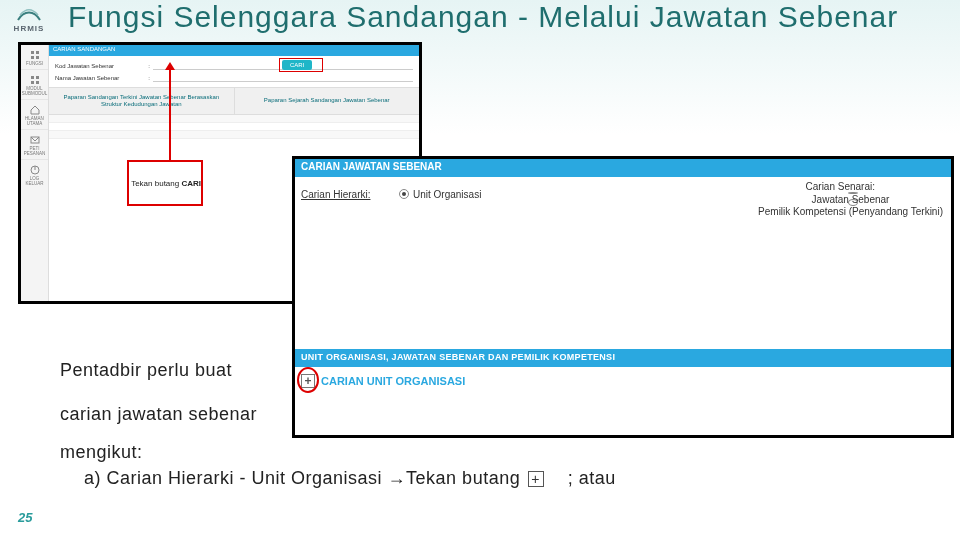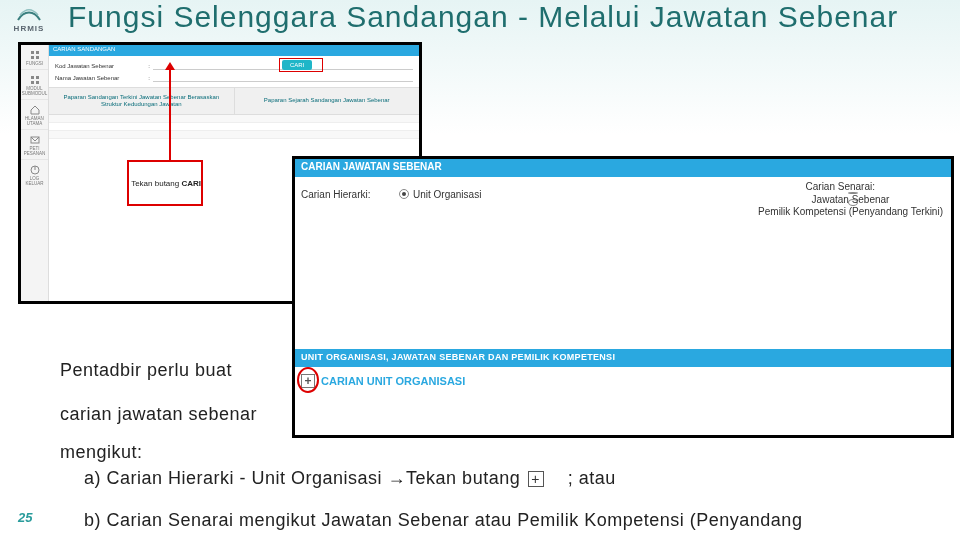--- a/index.html
+++ b/index.html
@@ -91,21 +91,21 @@
   .f2-banner1 {
     position: absolute; top: 0; left: 0; right: 0; height: 18px;
     background: #2aa8e0; color: #fff; font-size: 10px; font-weight: bold;
     padding: 2px 6px;
   }
   .f2-row {
     position: absolute; top: 22px; left: 0; right: 0; height: 26px;
     display: flex; align-items: center; font-size: 10px; color: #333;
     padding: 0 6px;
   }
-  .f2-label1 { width: 90px; }
+  .f2-label1 { width: 90px; text-decoration: underline; }
   .f2-radio { width: 10px; height: 10px; border: 1px solid #888; border-radius: 50%; margin: 0 4px 0 8px; display:inline-block; vertical-align:middle; }
   .f2-radio.sel::after{ content:""; display:block; width:4px; height:4px; background:#444; border-radius:50%; margin:2px; }
   .f2-opt { margin-right: 20px; }
   .f2-right { position: absolute; right: 8px; top: 22px; font-size: 10px; color:#333; }
   .f2-right-line { height: 18px; display:flex; align-items:center;flex-direction:column; }
   .f2-right-label { width: 90px; display:inline-block; }
 
   .f2-banner2 {
     position: absolute; top: 190px; left: 0; right: 0; height: 18px;
     background: #2aa8e0; color: #fff; font-size: 9px; font-weight: bold;
@@ -260,16 +260,15 @@
   </div>
 
   <div class="body-text bt1">Pentadbir perlu buat</div>
   <div class="body-text bt2">carian jawatan sebenar</div>
   <div class="body-text bt3">mengikut:</div>
   <div class="body-text bt4">
     <span>a) Carian Hierarki - Unit Organisasi →Tekan butang</span>
     <span class="plus-inline">+</span>
     &nbsp;&nbsp;&nbsp;<span>;  atau</span>
   </div>
-  <div class="body-text bt5">b) Carian Senarai mengikut Jawatan Sebenar atau Pemilik Kompetensi (Penyandang</div>
 
   <div class="pgnum">25</div>
 </div>
 
 </body></html>

